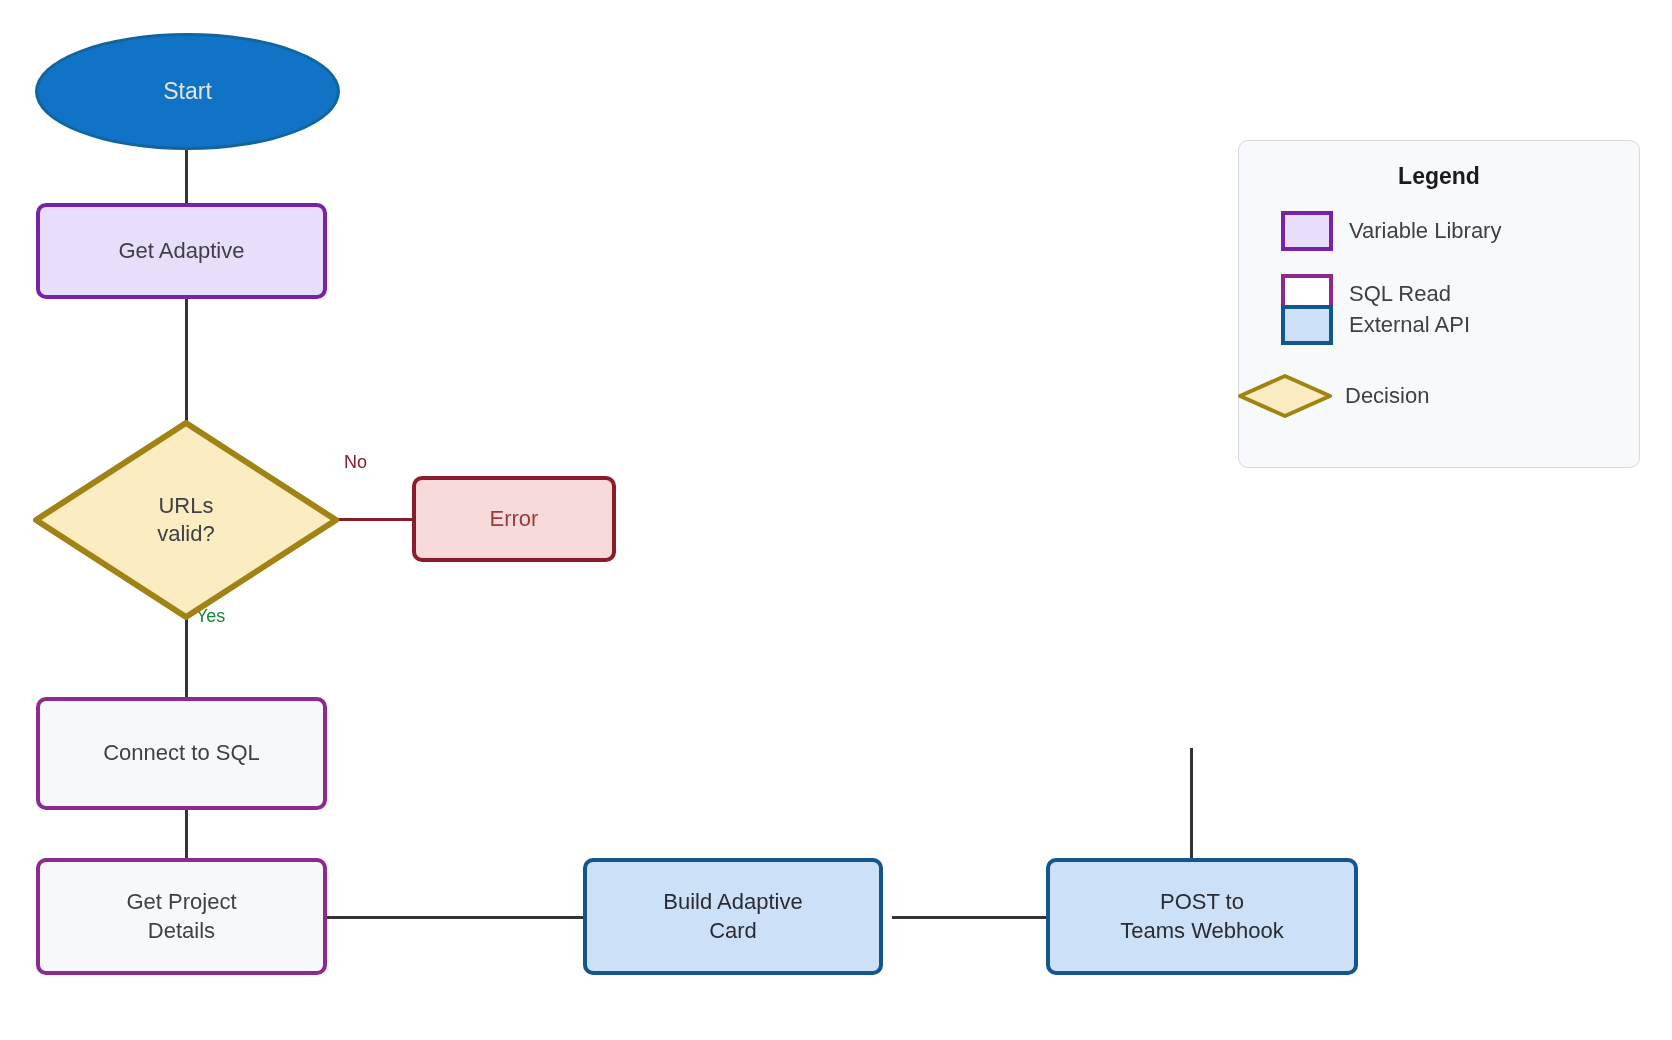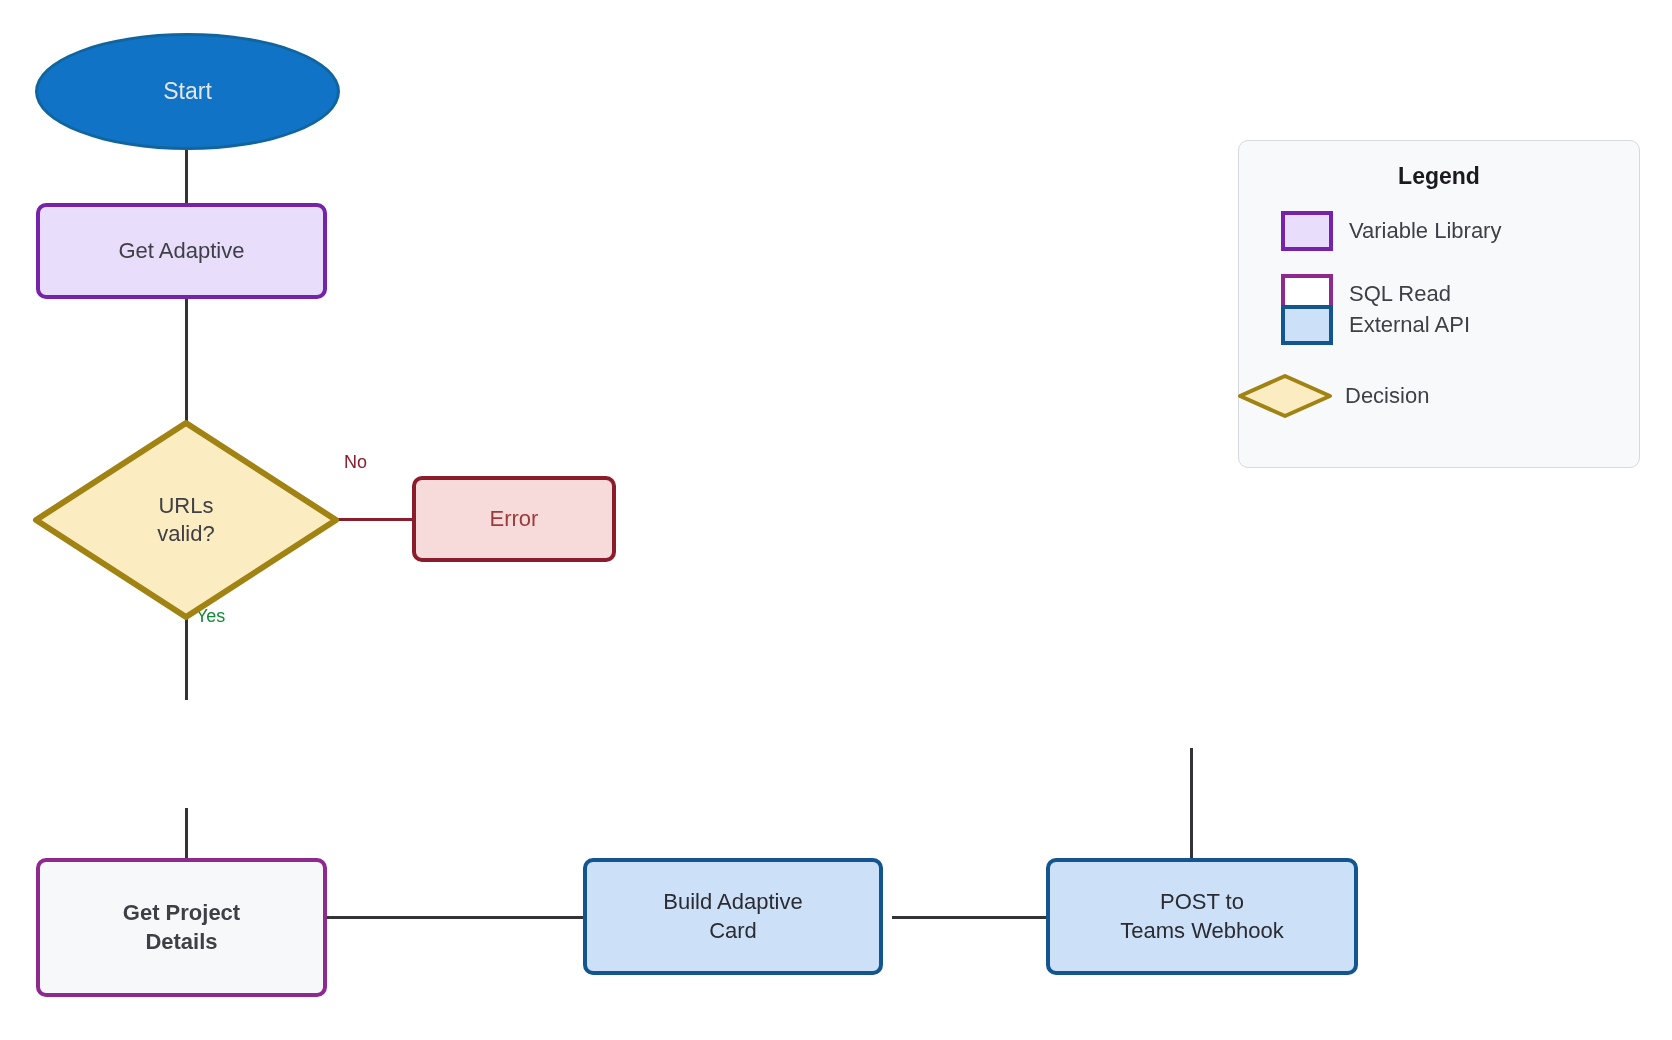--- a/index.html
+++ b/index.html
@@ -115,22 +115,25 @@
       <polygon points="153,3 303,100 153,197 3,100" fill="#fbecc2" stroke="#a08313" stroke-width="6" stroke-linejoin="round"></polygon>
     </svg>
     <div class="node-label">URLs
 valid?</div>
   </div>
 
   <div class="box errbox" style="left:412px;top:476px;width:204px;height:86px;">
     <div class="node-label">Error</div>
   </div>
 
+  <div class="box sqlread" style="left:36px;top:697px;width:291px;height:113px;">
+    <div class="node-label">Connect to SQL</div>
+  </div>
 
-  <div class="box sqlread" style="left:36px;top:858px;width:291px;height:139px;font-weight:bold;">
+  <div class="box sqlread" style="left:36px;top:858px;width:291px;height:117px;">
     <div class="node-label">Get Project
 Details</div>
   </div>
 
   <div class="box extapi" style="left:583px;top:858px;width:300px;height:117px;">
     <div class="node-label">Build Adaptive
 Card</div>
   </div>
 
   <div class="box extapi" style="left:1046px;top:858px;width:312px;height:117px;">

